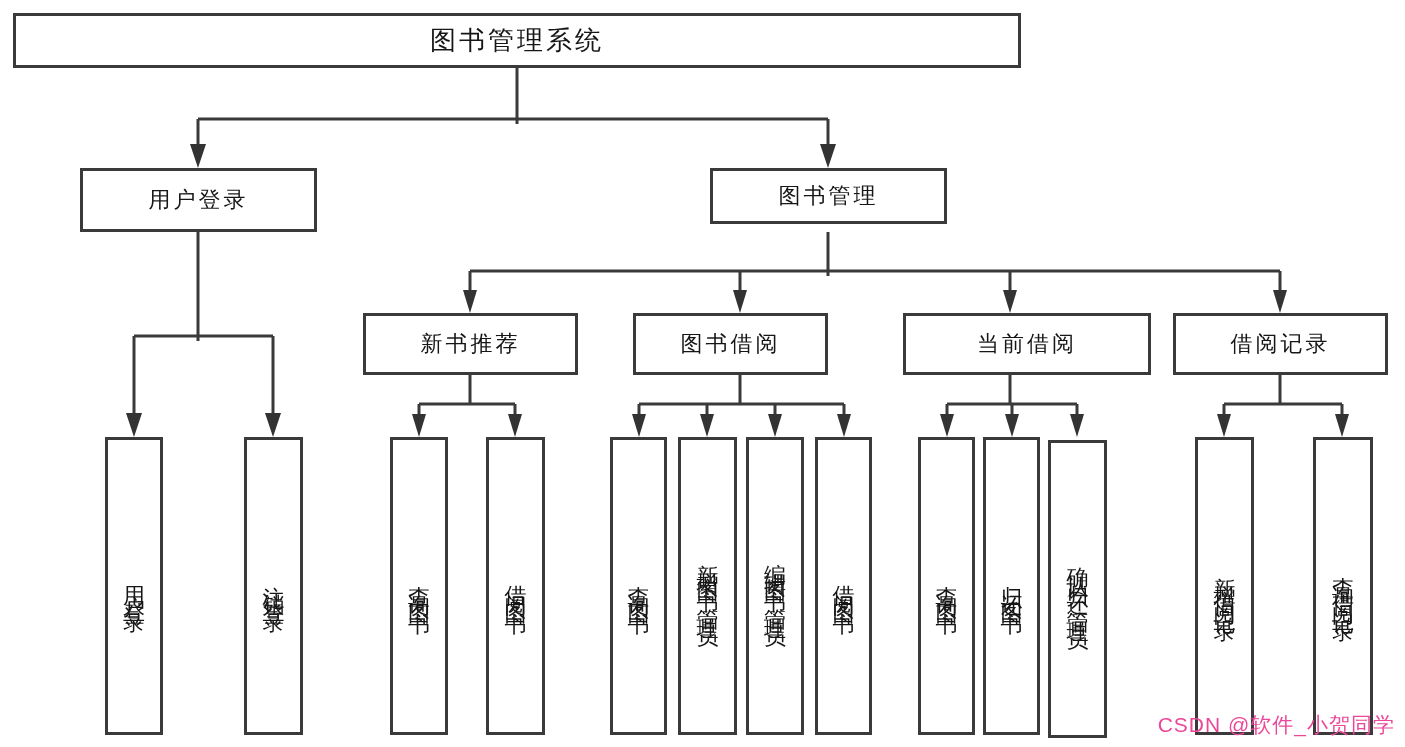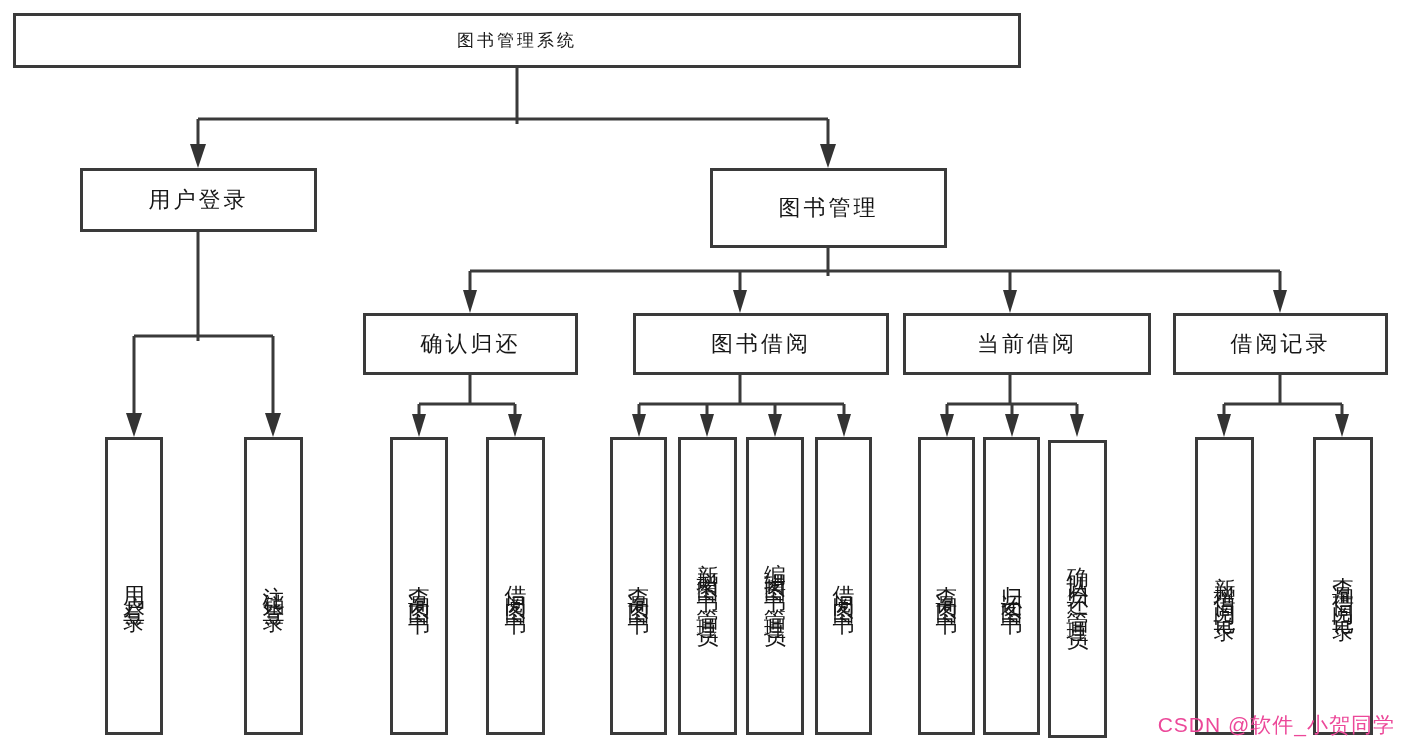--- a/index.html
+++ b/index.html
@@ -32,21 +32,21 @@
     align-items: center;
     justify-content: center;
     color: #161616;
   }
   .h-node span {
     font-size: 22px;
     letter-spacing: 3px;
     white-space: nowrap;
   }
   .root-node span {
-    font-size: 17px;
+    font-size: 26px;
     letter-spacing: 3px;
   }
   .leaf-node span {
     writing-mode: vertical-rl;
     text-orientation: mixed;
     font-size: 22px;
     line-height: 1;
     letter-spacing: 9px;
     white-space: nowrap;
   }
@@ -106,28 +106,28 @@
     </g>
   </svg>
 
   <div class="node h-node root-node" style="left:13px; top:13px; width:1008px; height:55px;">
     <span>图书管理系统</span>
   </div>
 
   <div class="node h-node" style="left:80px; top:168px; width:237px; height:64px;">
     <span>用户登录</span>
   </div>
-  <div class="node h-node" style="left:710px; top:168px; width:237px; height:80px;text-align:right;">
+  <div class="node h-node" style="left:710px; top:168px; width:237px; height:56px;text-align:right;">
     <span>图书管理</span>
   </div>
 
   <div class="node h-node" style="left:363px; top:313px; width:215px; height:62px;">
-    <span>确认归还</span>
+    <span>新书推荐</span>
   </div>
-  <div class="node h-node" style="left:633px; top:313px; width:256px; height:62px;">
+  <div class="node h-node" style="left:633px; top:313px; width:195px; height:62px;">
     <span>图书借阅</span>
   </div>
   <div class="node h-node" style="left:903px; top:313px; width:248px; height:62px;">
     <span>当前借阅</span>
   </div>
   <div class="node h-node" style="left:1173px; top:313px; width:215px; height:62px;">
     <span>借阅记录</span>
   </div>
 
   <div class="node leaf-node" style="left:105px; top:437px; width:58px; height:298px;">

